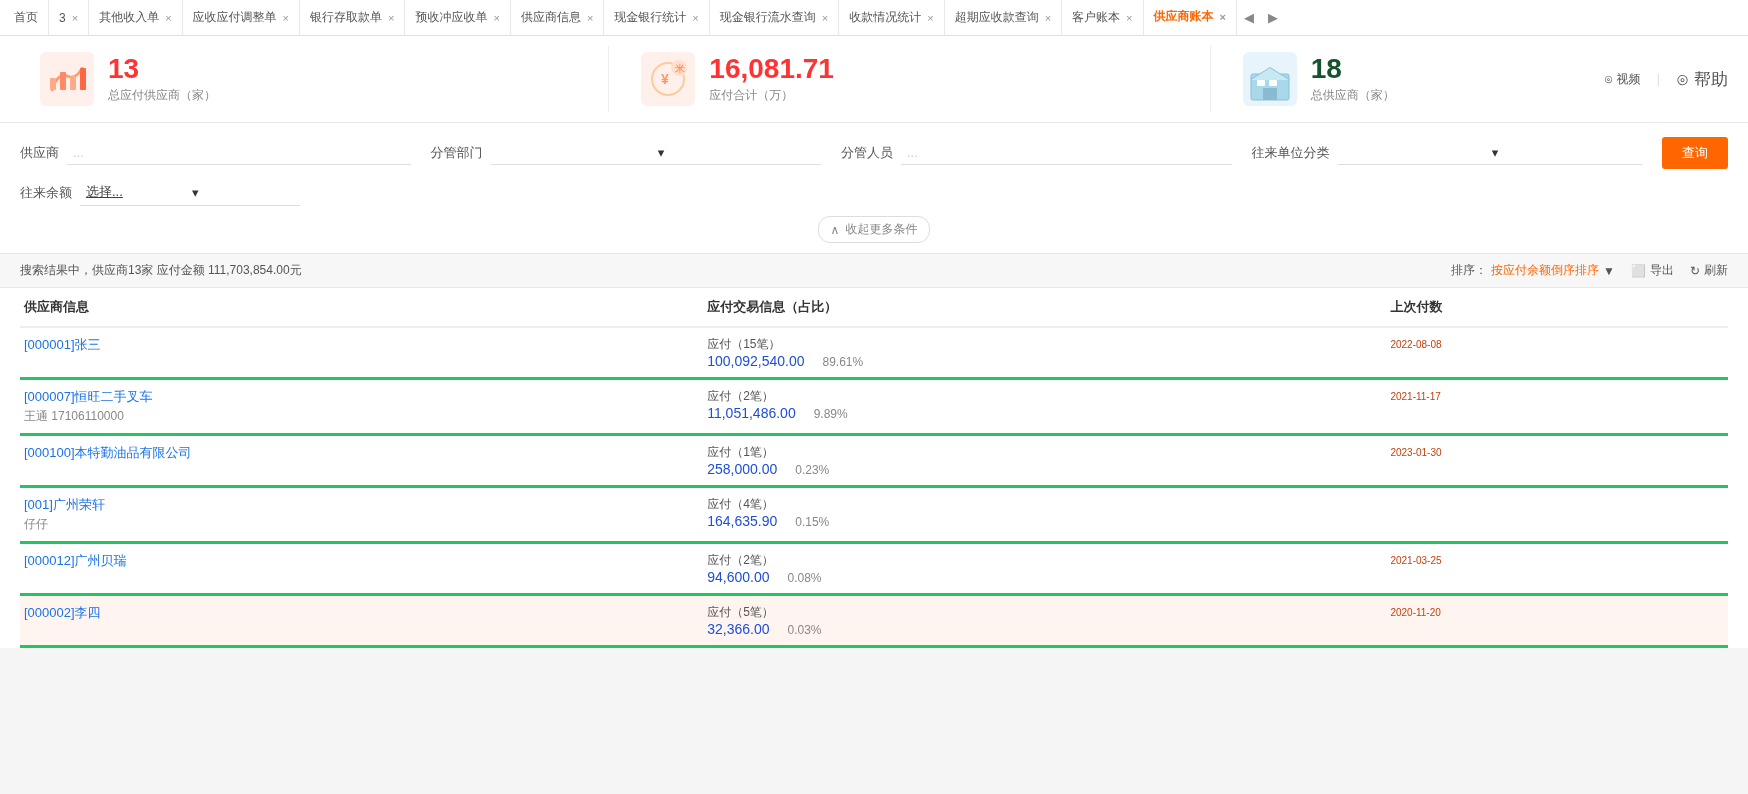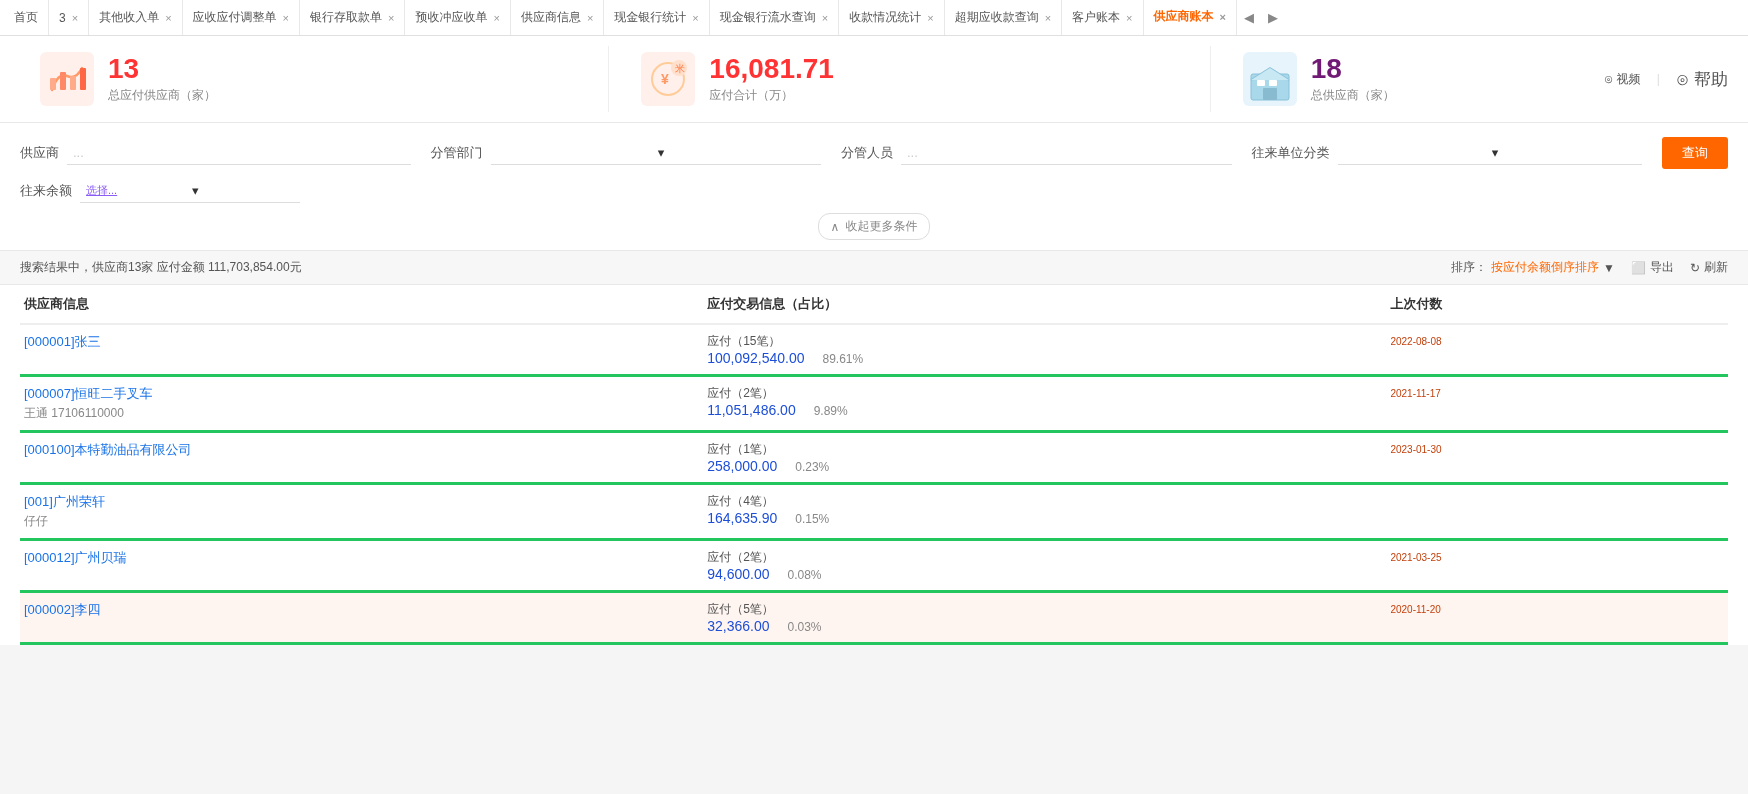--- a/index.html
+++ b/index.html
@@ -282,21 +282,21 @@
         <rect width="54" height="54" rx="6" fill="#e8f4fb"></rect>
         <rect x="8" y="22" width="38" height="26" rx="2" fill="#a8d8ea" stroke="#88c0d8" stroke-width="1"></rect>
         <rect x="14" y="28" width="8" height="6" rx="1" fill="#fff"></rect>
         <rect x="26" y="28" width="8" height="6" rx="1" fill="#fff"></rect>
         <rect x="20" y="36" width="14" height="12" rx="1" fill="#88bbd0"></rect>
         <path d="M8 28 L27 16 L46 28" stroke="#88c0d8" stroke-width="1.5" fill="none"></path>
         <path d="M8 28 L27 16 L46 28" fill="#c8e8f4"></path>
       </svg>
     </div>
     <div class="stat-text">
-      <span class="stat-number" style="color:#701a75;">18</span>
+      <span class="stat-number" style="color:#14532d;">18</span>
       <span class="stat-label">总供应商（家）</span>
     </div>
   </div>
 
   <div class="stat-block-right">
     <span style="cursor:pointer; color:#555; font-size:12px;">⊙ 视频</span>
     <span style="color:#ddd;">|</span>
     <span style="cursor:pointer; color:#555; font-size:17px;">⊙ 帮助</span>
   </div>
 </div>
@@ -324,21 +324,21 @@
         <span></span>
         <span class="dropdown-arrow">▾</span>
       </div>
     </div>
     <button class="search-btn">查询</button>
   </div>
   <div class="filter-row">
     <div class="filter-item" style="max-width: 280px;">
       <span class="filter-label">往来余额</span>
       <div class="filter-dropdown">
-        <span style="color:#8b5cf6; font-size:11px;text-decoration:underline;">选择...</span>
+        <span style="color:#404040; font-size:13px;text-decoration:underline;">选择...</span>
         <span class="dropdown-arrow">▾</span>
       </div>
     </div>
   </div>
   <div style="display:flex; justify-content:center; margin-top:4px;">
     <div class="collapse-btn">
       <span>∧</span>
       <span>收起更多条件</span>
     </div>
   </div>

